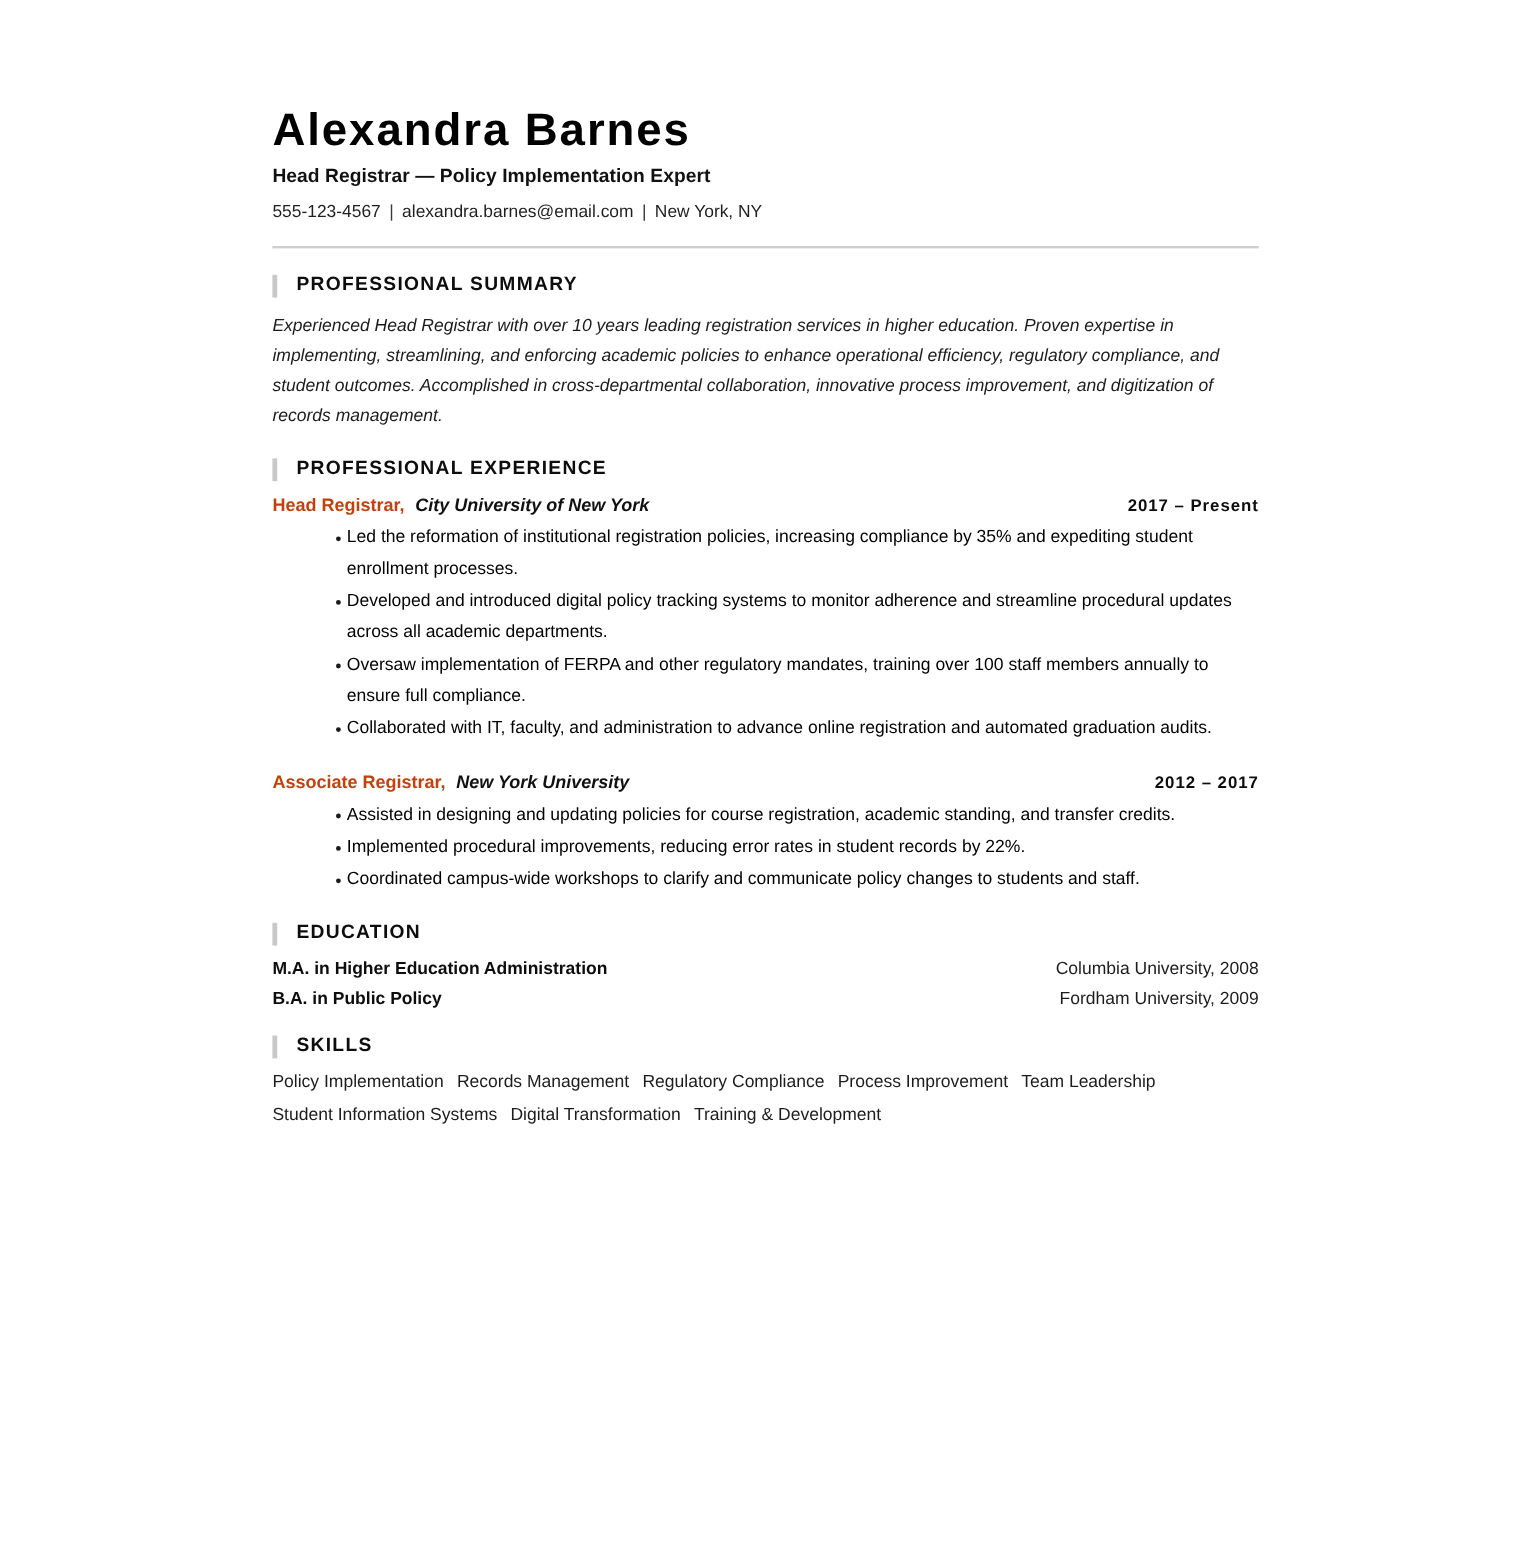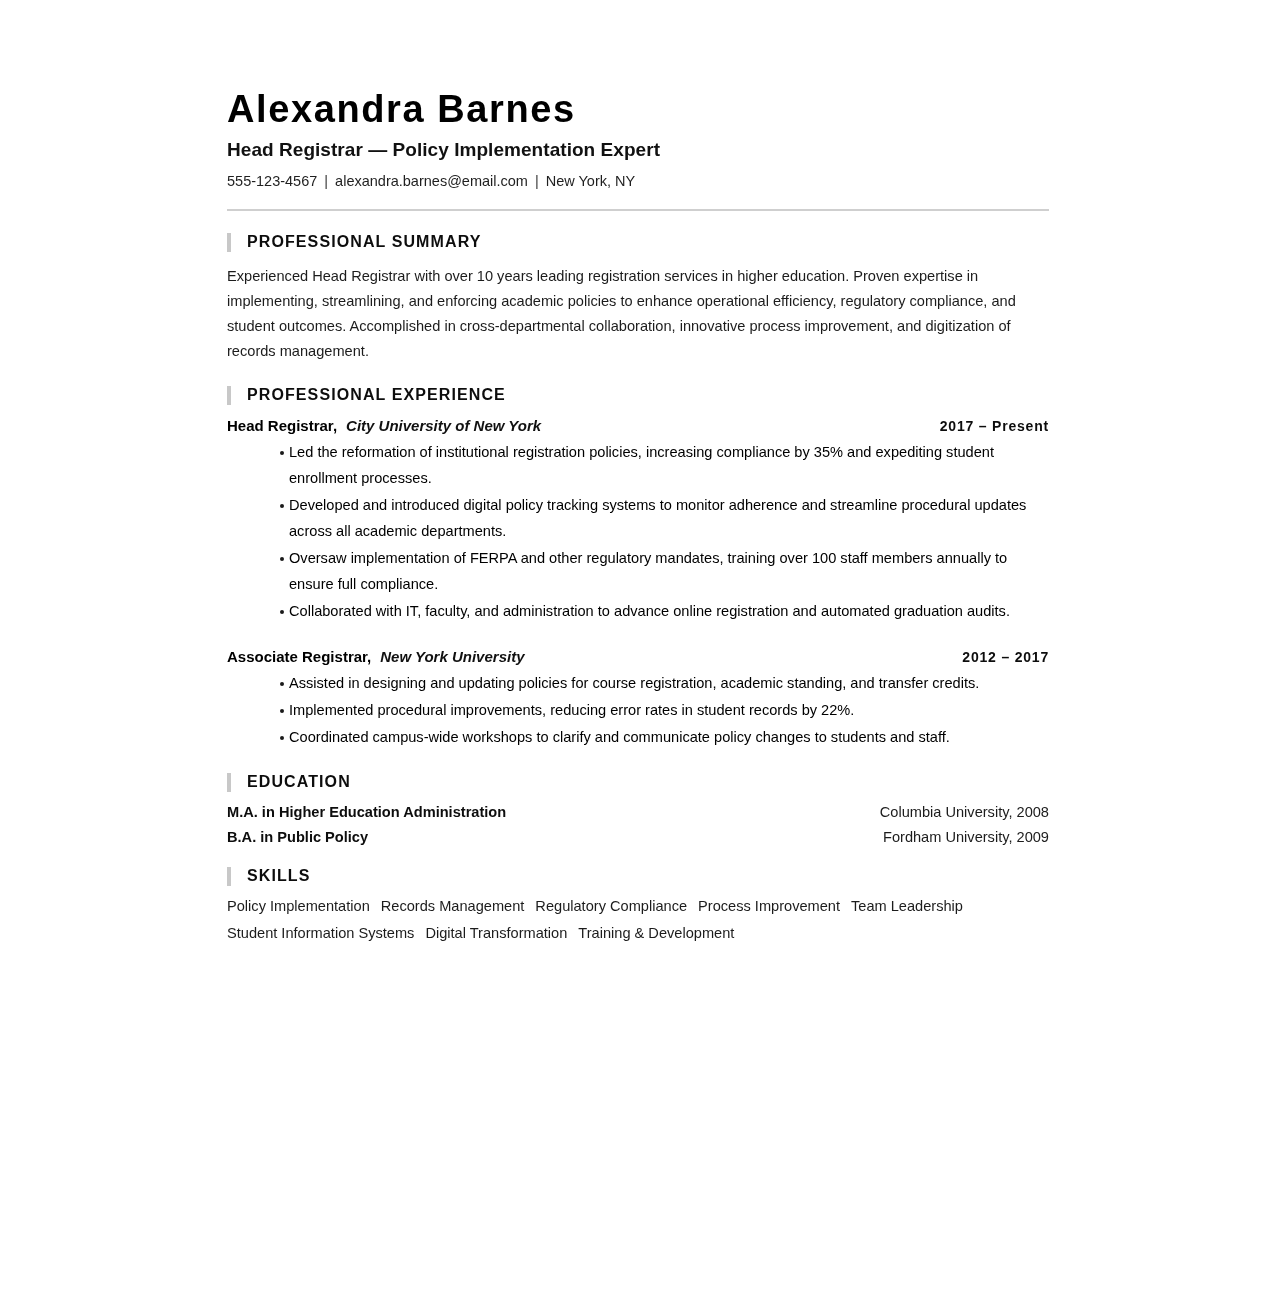--- a/index.html
+++ b/index.html
@@ -31,21 +31,21 @@
   
   .name {
     font-size: 38px;
     font-weight: bold;
     letter-spacing: 1.6px;
     line-height: 1.12;
     color: #000000;
     margin: 0 0 8px 0;
   }
   .headline {
-    font-size: 19px;
+    font-size: 16px;
     font-weight: bold;
     letter-spacing: 0.05px;
     color: #111111;
     margin: 0 0 12px 0;
   }
   .contact {
     font-size: 14.5px;
     color: #1f1f1f;
     margin: 0;
     white-space: nowrap;
@@ -84,20 +84,21 @@
     color: #0d0d0d;
   }
 
   
   .summary {
     font-size: 14.6px;
     line-height: 1.72;
     color: #1c1c1c;
     margin: 0;
     text-align: left;
+    font-style: italic;
   }
 
   
   .job {
     margin-bottom: 4px;
   }
   .job + .job {
     margin-top: 23px;
   }
   .job-head {
@@ -105,21 +106,21 @@
     align-items: baseline;
     justify-content: space-between;
     margin-bottom: 4px;
   }
   .job-left {
     font-size: 15px;
     white-space: nowrap;
   }
   .job-title {
     font-weight: bold;
-    color: #000000;
+    color: #c2410c;
   }
   .job-company {
     font-weight: bold;
     font-style: italic;
     color: #111111;
     margin-left: 9px;
   }
   .job-dates {
     font-size: 14px;
     font-weight: bold;

